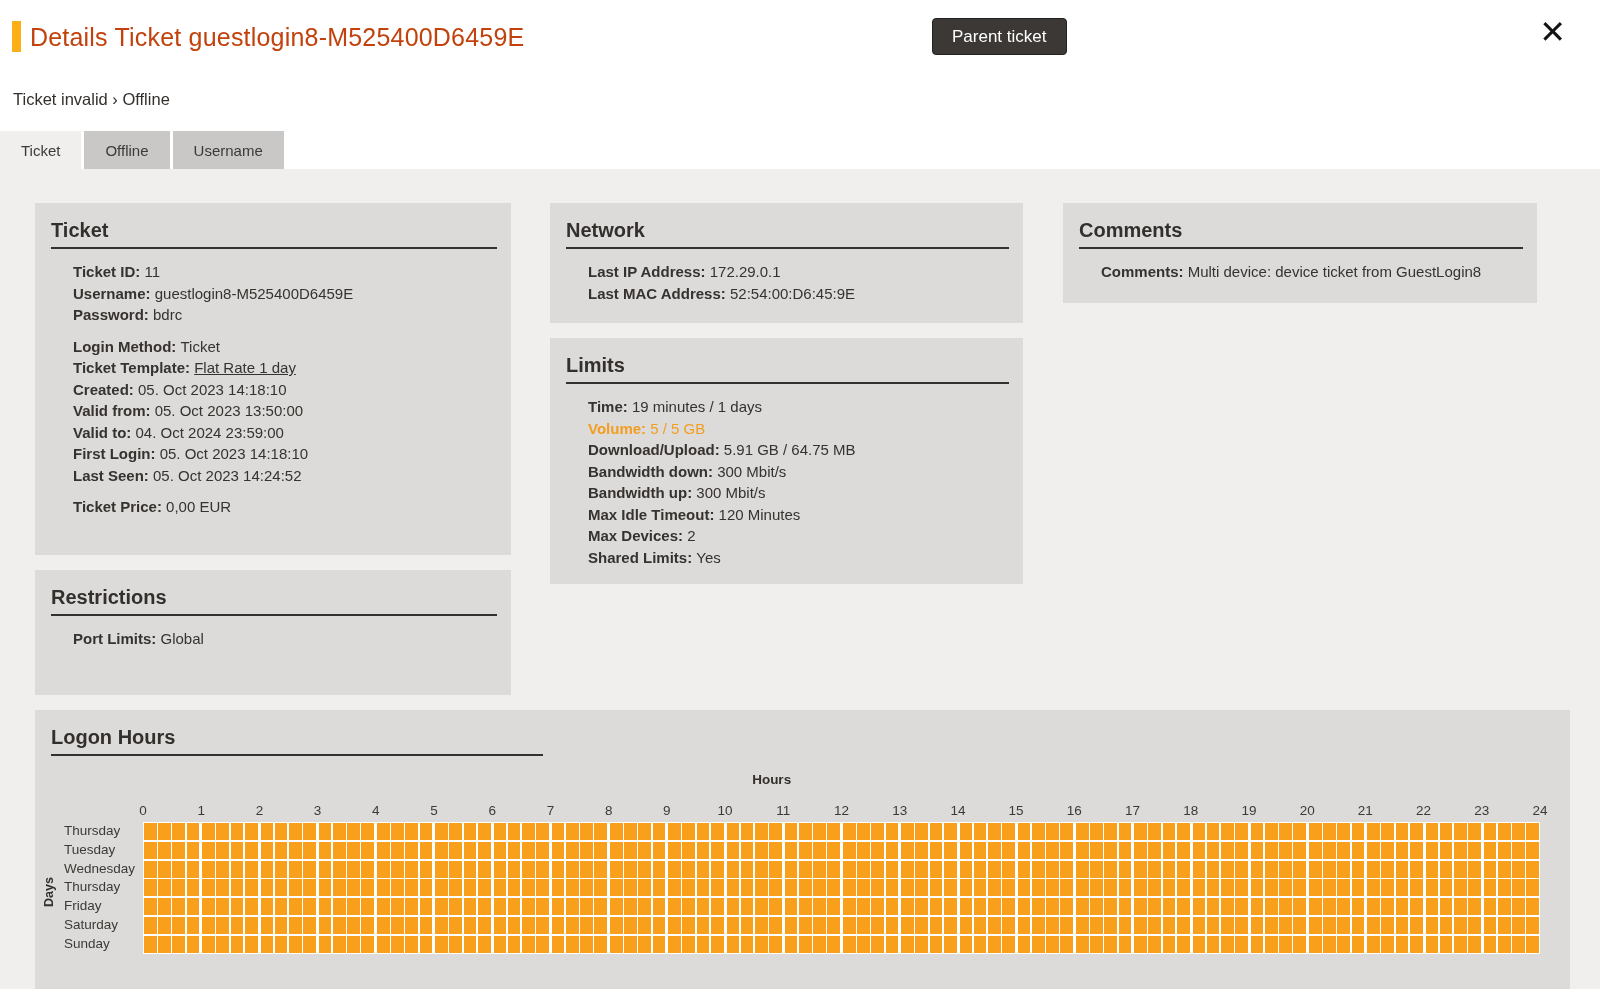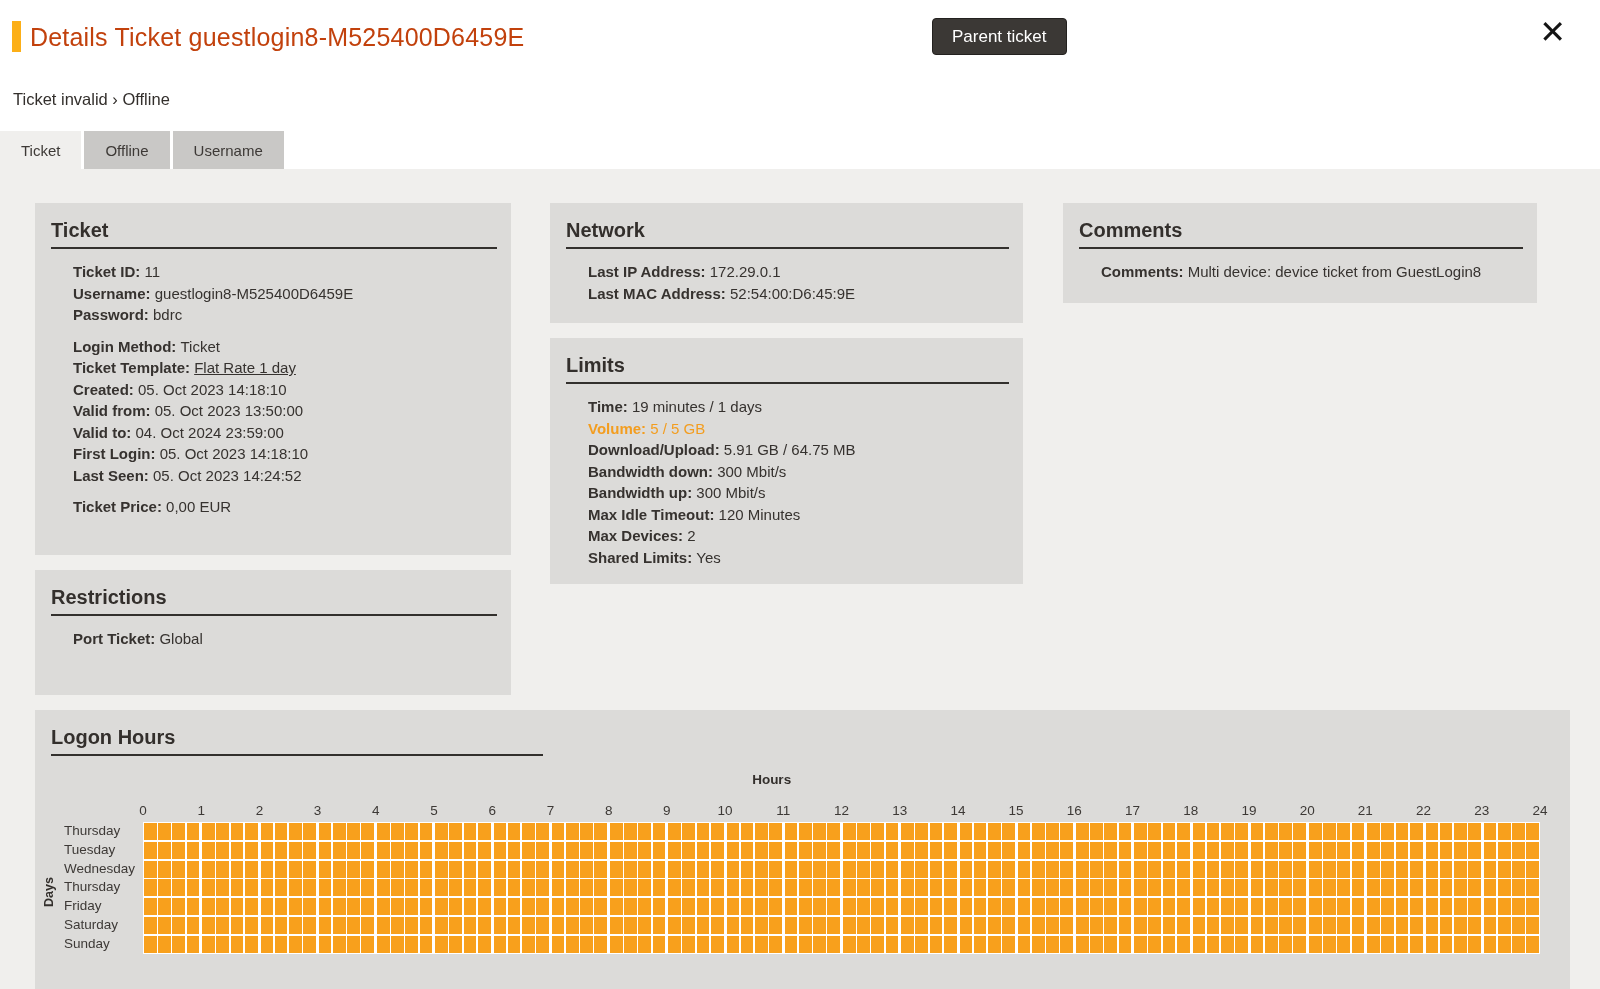--- a/index.html
+++ b/index.html
@@ -181,21 +181,21 @@
           <div class="group">
             <div class="line"><span class="lbl">Comments: </span><span class="val">Multi device: device ticket from GuestLogin8</span></div>
           </div>
         </div>
     </div>
 
     <div class="panel" id="panel-restrictions">
       <h2>Restrictions</h2>
       <div class="fields">
           <div class="group">
-            <div class="line"><span class="lbl">Port Ticket: </span><span class="val">Global</span></div>
+            <div class="line"><span class="lbl">Port Limits: </span><span class="val">Global</span></div>
           </div>
         </div>
     </div>
 
     <div class="panel" id="panel-logon">
       <h2>Logon Hours</h2>
       <div class="y-axis-title">Days</div>
       <div class="day-labels">
           <div>Thursday</div>
           <div>Tuesday</div>

